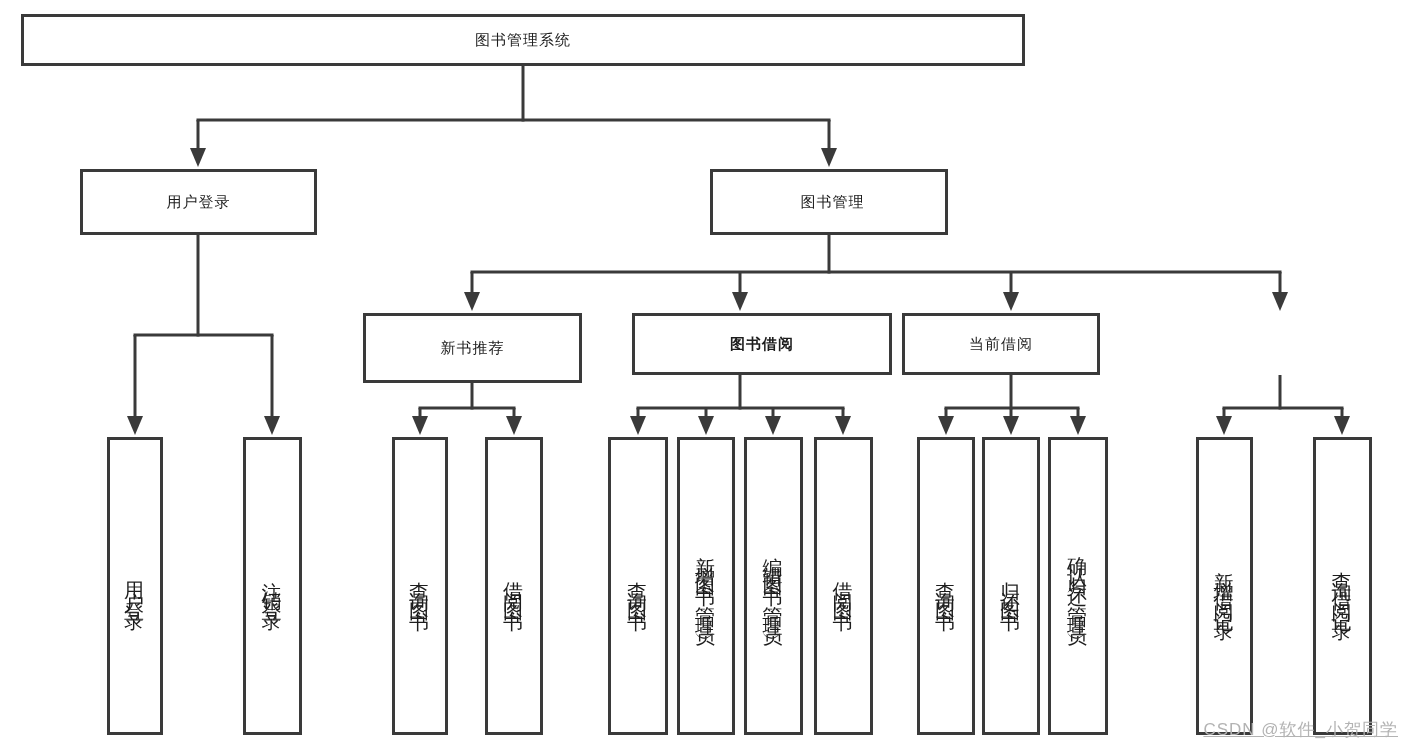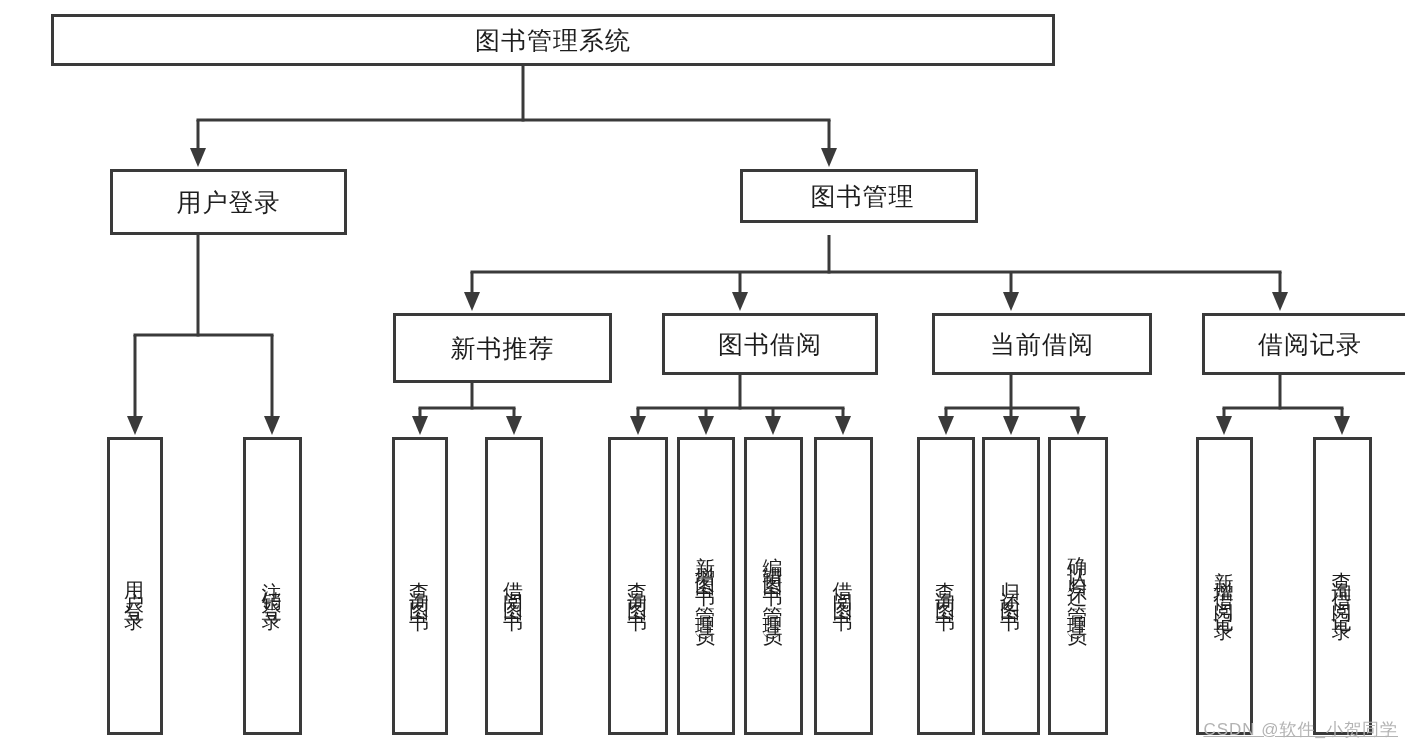--- a/index.html
+++ b/index.html
@@ -15,21 +15,21 @@
   .connectors polygon{fill:var(--line,#3a3a3a);}
   .box{
     position:absolute;
     box-sizing:border-box;
     background:#fff;
     border:3px solid var(--line,#3a3a3a);
     color:var(--text,#1d1d1d);
     display:flex;align-items:center;justify-content:center;
     z-index:1;
   }
-  .hbox{font-size:25px;letter-spacing:1px;margin-left:30px;}
+  .hbox{font-size:15px;letter-spacing:1px;}
   .vbox{
     font-size:20px;
     writing-mode:vertical-rl;
     text-orientation:mixed;
     letter-spacing:10px;
   }
   .watermark{
     position:absolute;
     right:7px;bottom:6px;
     font-size:17px;
@@ -103,26 +103,25 @@
     <line x1="1222.5" y1="408" x2="1343.5" y2="408"></line>
     <line x1="1224" y1="408" x2="1224" y2="417"></line>
     <polygon points="1216,416 1232,416 1224,435"></polygon>
     <line x1="1342" y1="408" x2="1342" y2="417"></line>
     <polygon points="1334,416 1350,416 1342,435"></polygon>
   </svg>
 
   <div class="box hbox" style="left:21px;top:14px;width:1004px;height:52px;">图书管理系统</div>
 
   <div class="box hbox" style="left:80px;top:169px;width:237px;height:66px;">用户登录</div>
-  <div class="box hbox" style="left:710px;top:169px;width:238px;height:54px;padding-left:7px;">图书管理</div>
+  <div class="box hbox" style="left:710px;top:169px;width:238px;height:66px;padding-left:7px;">图书管理</div>
 
   <div class="box hbox" style="left:363px;top:313px;width:219px;height:70px;">新书推荐</div>
-  <div class="box hbox" style="left:632px;top:313px;width:216px;height:62px;">图书借阅</div>
-  <div class="box hbox" style="left:902px;top:313px;width:220px;height:62px;text-align:center;">当前借阅</div>
-  <div class="box hbox" style="left:1172px;top:313px;width:216px;height:62px;">借阅记录</div>
+  <div class="box hbox" style="left:632px;top:313px;width:260px;height:62px;font-weight:bold;">图书借阅</div>
+  <div class="box hbox" style="left:902px;top:313px;width:198px;height:62px;text-align:center;">当前借阅</div>
 
   <div class="box vbox" style="left:107px;top:437px;width:56px;height:298px;">用户登录</div>
   <div class="box vbox" style="left:243px;top:437px;width:59px;height:298px;">注销登录</div>
 
   <div class="box vbox" style="left:392px;top:437px;width:56px;height:298px;">查询图书</div>
   <div class="box vbox" style="left:485px;top:437px;width:58px;height:298px;">借阅图书</div>
 
   <div class="box vbox" style="left:608px;top:437px;width:60px;height:298px;">查询图书</div>
   <div class="box vbox" style="left:677px;top:437px;width:58px;height:298px;">新增图书（管理员）</div>
   <div class="box vbox" style="left:744px;top:437px;width:59px;height:298px;">编辑图书（管理员）</div>

